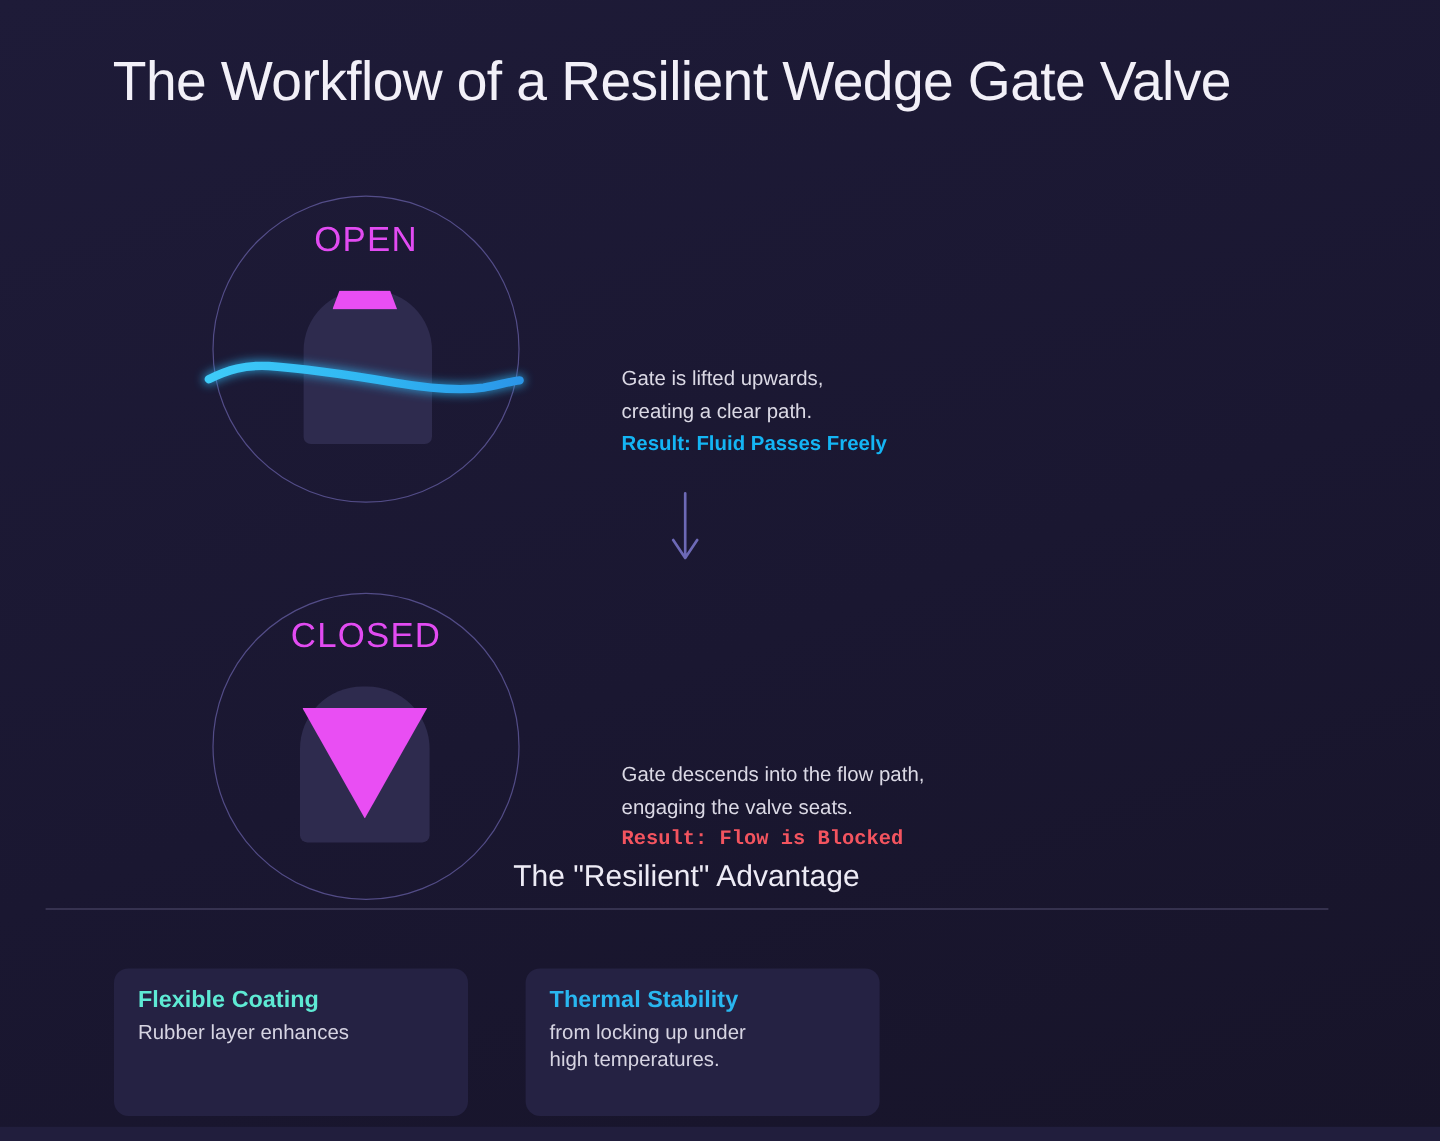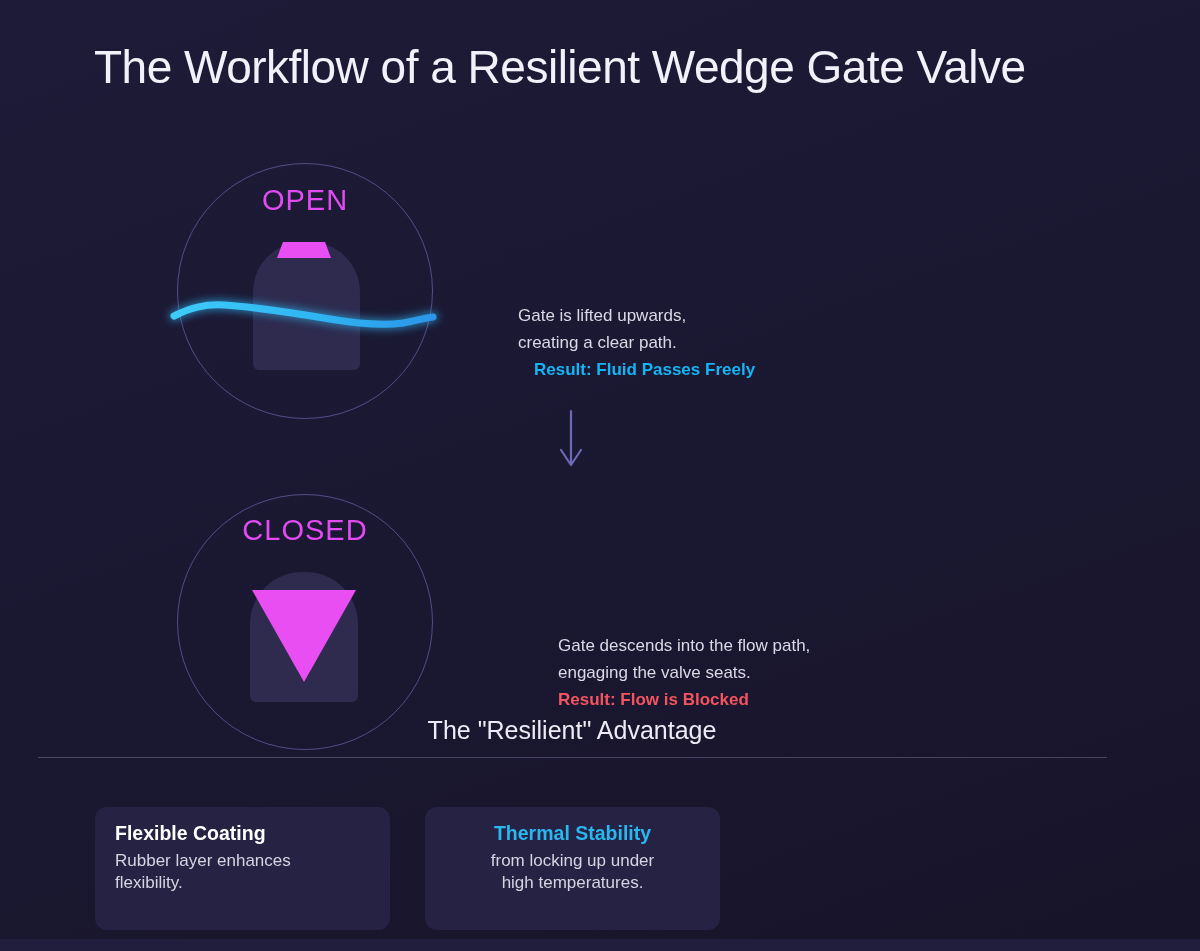--- a/index.html
+++ b/index.html
@@ -85,24 +85,24 @@
 
   .stage-desc {
     position: absolute;
     left: 518px;
     font-size: 17px;
     line-height: 27px;
     color: #dbd9e5;
     white-space: nowrap;
   }
   .desc-open   { top: 302px; }
-  .desc-closed { top: 632px; margin-left: 40px; }
+  .desc-closed { top: 632px; }
   .result-line { font-weight: 700; }
-  .result-cyan { color: #14b5f4; margin-left: 16px; }
-  .result-red  { color: #f3545f; }
+  .result-cyan { color: #14b5f4; }
+  .result-red  { color: #f3545f; font-family: Liberation Mono, monospace; }
 
   .advantage-heading {
     position: absolute;
     left: 0; top: 716px;
     width: 1144px;
     text-align: center;
     font-size: 25px;
     font-weight: 400;
     color: #edebf5;
     white-space: nowrap;
@@ -118,30 +118,30 @@
 
   .card {
     position: absolute;
     top: 807px;
     width: 295px; height: 123px;
     background: #252243;
     border-radius: 12px;
     padding: 15px 20px;
   }
   .card-1 { left: 95px; }
-  .card-2 { left: 425px; text-align: center; }
+  .card-2 { left: 438px; }
   .card-3 { left: 755px; }
 
   .card-title {
     font-size: 19.5px;
     font-weight: 700;
     margin-bottom: 5px;
     white-space: nowrap;
   }
-  .title-purple { color: #ffffff; }
+  .title-purple { color: #5eead4; }
   .title-cyan   { color: #29b7f0; }
   .title-green  { color: #66e32a; }
 
   .card-line {
     font-size: 17px;
     line-height: 21.5px;
     color: #d6d4e2;
     white-space: nowrap;
   }
 
@@ -199,21 +199,20 @@
     <div>engaging the valve seats.</div>
     <div class="result-line result-red">Result: Flow is Blocked</div>
   </div>
 
   <div class="advantage-heading">The "Resilient" Advantage</div>
   <div class="divider"></div>
 
   <div class="card card-1">
     <div class="card-title title-purple">Flexible Coating</div>
     <div class="card-line">Rubber layer enhances</div>
-    <div class="card-line">flexibility.</div>
   </div>
 
   <div class="card card-2">
     <div class="card-title title-cyan">Thermal Stability</div>
     <div class="card-line">from locking up under</div>
     <div class="card-line">high temperatures.</div>
   </div>
 
 
   <div class="footer-strip"></div>

